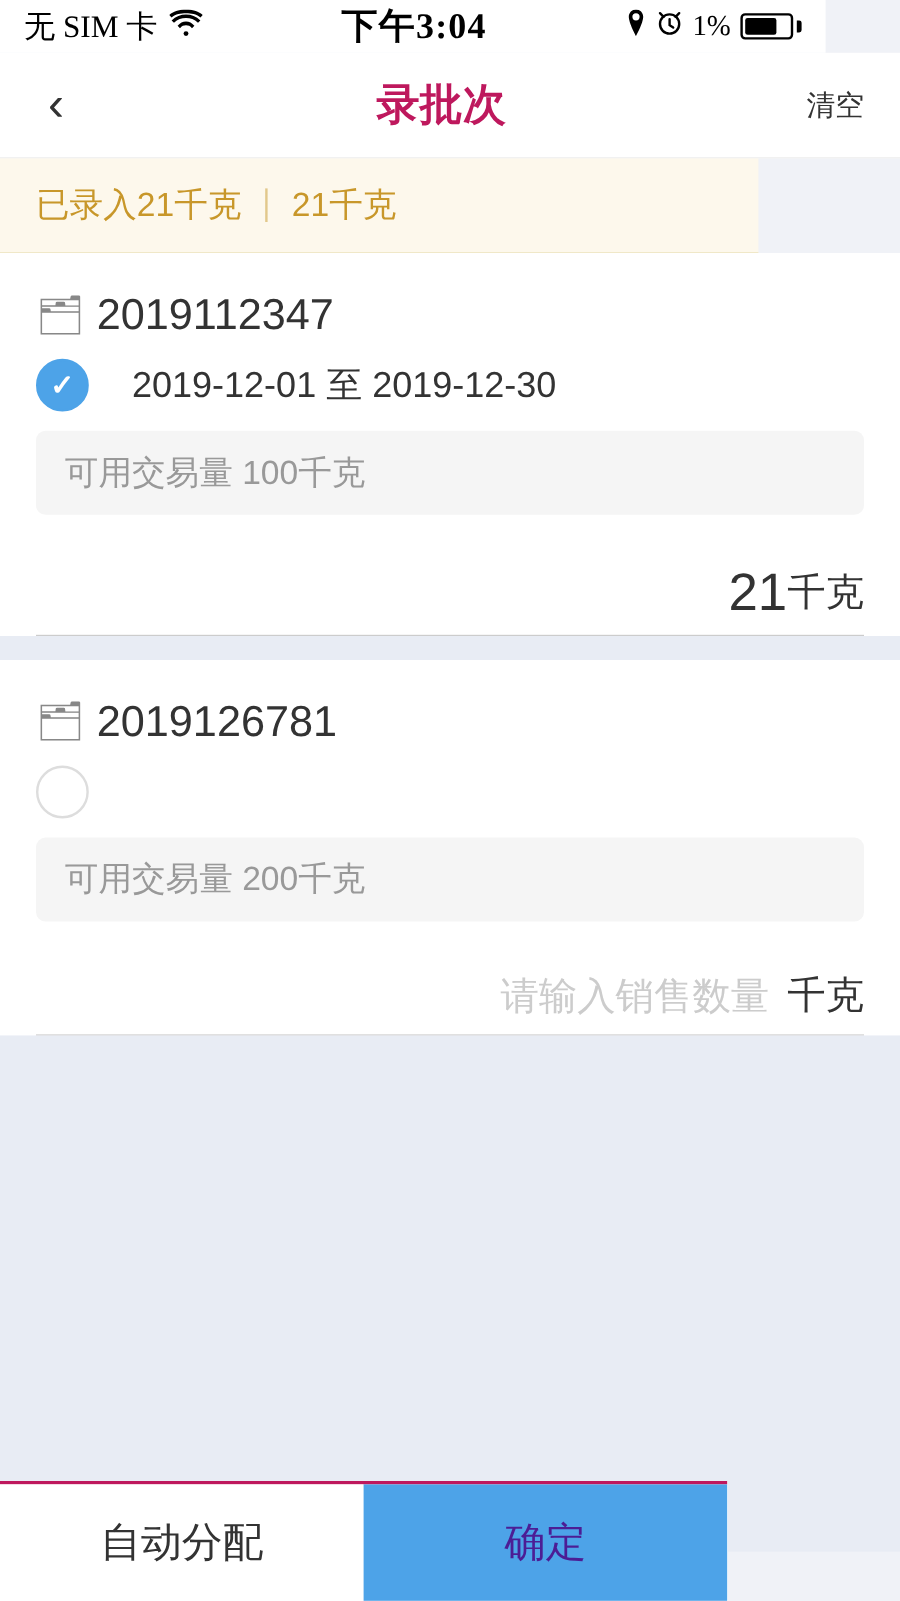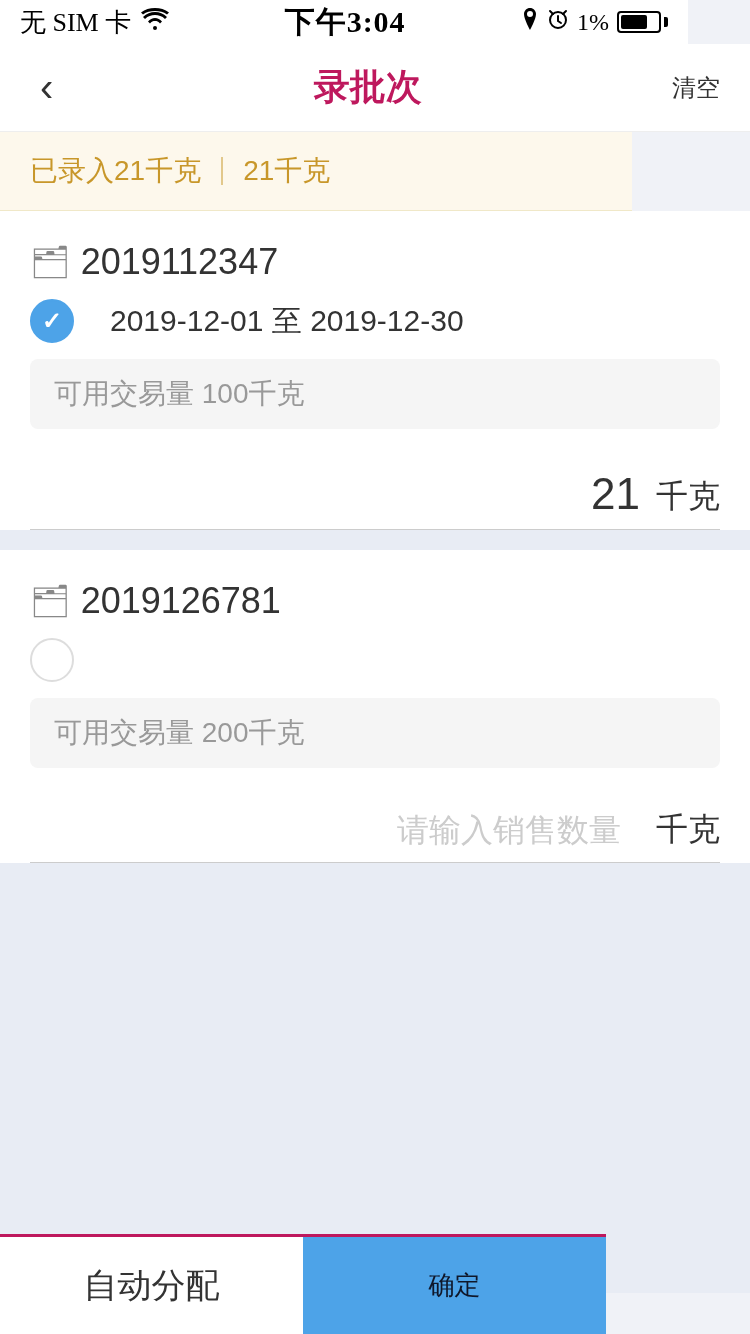--- a/index.html
+++ b/index.html
@@ -178,25 +178,24 @@
       border-radius: 8px;
       padding: 16px 24px;
       font-size: 28px;
       color: #999;
       margin-left: 0;
     }
 
     
     .amount-row {
       display: flex;
-      align-items: flex-end;
+      align-items: center;
       justify-content: flex-end;
       padding: 20px 30px 10px 30px;
       background: #fff;
-      gap: 16px;
     }
     .amount-value {
       font-size: 44px;
       font-weight: 400;
       color: #333;
     }
     .amount-unit {
       font-size: 32px;
       color: #333;
     }
@@ -213,21 +212,21 @@
       background: #e8ecf4;
     }
 
     
     .input-row {
       display: flex;
       align-items: center;
       justify-content: center;
       padding: 20px 30px 10px 30px;
       background: #fff;
-      gap: 20px;
+      gap: 0;
     }
     .input-field {
       font-size: 32px;
       color: #ccc;
       text-align: right;
       flex: 1;
       border: none;
       outline: none;
       background: transparent;
     }
@@ -273,22 +272,22 @@
       background: #fff;
       cursor: pointer;
       border: none;
       outline: none;
     }
     .btn-confirm {
       flex: 1;
       display: flex;
       align-items: center;
       justify-content: center;
-      font-size: 26px;
-      color: #0f172a;
+      font-size: 34px;
+      color: #4c1d95;
       background: #4da3e8;
       cursor: pointer;
       border: none;
       outline: none;
     }
   </style>
 </head>
 <body>
 
 <div class="status-bar">

